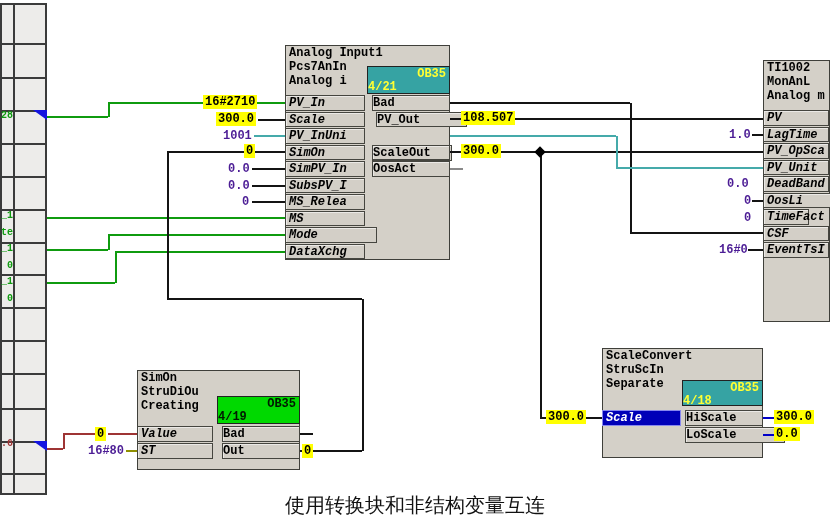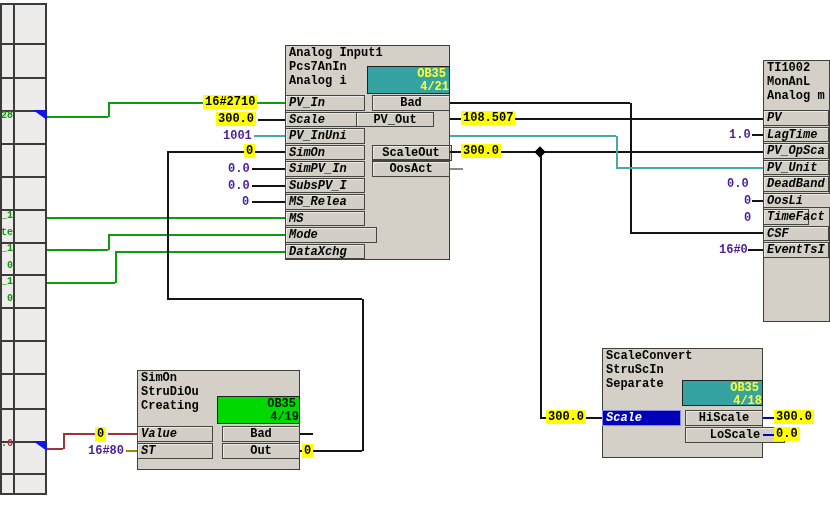--- a/index.html
+++ b/index.html
@@ -11,42 +11,43 @@
          white-space:pre;}
   .g{color:#0f9b0f;} .rd{color:#9e3434;}
   .tri{position:absolute;width:14px;height:10px;background:#1414e0;
        clip-path:polygon(0 0,100% 0,100% 100%);}
   .blk{position:absolute;background:#d4d0c8;border:1px solid #3f3f3a;box-sizing:border-box;}
   .hline{position:absolute;font:bold 12px "Liberation Mono",monospace;color:#000;white-space:pre;line-height:13px;}
   .row{position:absolute;background:#d3cfc7;border:1px solid #45453f;box-sizing:border-box;
        font:bold 12px "Liberation Mono",monospace;line-height:13px;padding-top:1px;color:#000;
        box-shadow:inset 1px 1px 0 rgba(255,255,255,.55);}
   .row.in{padding-left:3px;font-style:italic;}
-  .row.out{text-align:center;}
+  .row.out{text-align:left;}
   .row.sel{background:#0000b8;color:#fff;border-color:#8888ee;box-shadow:none;}
   .ob{position:absolute;border:1px solid #222;box-sizing:border-box;
       font:bold 12px "Liberation Mono",monospace;line-height:13px;}
   .ob.teal{background:#36a3a3;color:#ffff33;}
   .ob.green{background:#00d900;color:#001a00;}
   .ob .l1{display:block;text-align:right;padding:1px 3px 0 0;}
-  .ob .l2{display:block;text-align:right;padding-left:39px;}
+  .ob .l2{display:block;text-align:left;}
   .wire{position:absolute;}
   .w-g{background:#0f9b0f;} .w-k{background:#141414;} .w-t{background:#45aaaa;}
   .w-b{background:#0000c8;} .w-r{background:#9e3434;} .w-o{background:#8f8f00;} .w-y2{background:#8a8a8a;}
   .val{position:absolute;font:bold 12px "Liberation Mono",monospace;line-height:14px;white-space:pre;}
   .val.yellow{background:#ffff00;color:#000;padding:0 2px;}
   .val.blue{color:#4c1d95;}
   .junction{position:absolute;width:8px;height:8px;background:#000;transform:rotate(45deg);}
   #caption{position:absolute;top:492px;left:0;width:830px;text-align:center;
            font:20px "Liberation Sans",sans-serif;color:#111;}
 </style>
 </head>
 <body>
 
 <div id="canvas">
+  <div id="caption">使用转换块和非结构变量互连</div>
 <div class="sheetbar" style="left: 0px; top: 3px; width: 47px; height: 492px;"></div>
     <div class="gline" style="left: 13px; top: 3px; width: 2px; height: 492px;"></div>
     <div class="gline" style="left: 0px; top: 43px; width: 47px; height: 2px;"></div>
     <div class="gline" style="left: 0px; top: 77px; width: 47px; height: 2px;"></div>
     <div class="gline" style="left: 0px; top: 110px; width: 47px; height: 2px;"></div>
     <div class="gline" style="left: 0px; top: 143px; width: 47px; height: 2px;"></div>
     <div class="gline" style="left: 0px; top: 176px; width: 47px; height: 2px;"></div>
     <div class="gline" style="left: 0px; top: 209px; width: 47px; height: 2px;"></div>
     <div class="gline" style="left: 0px; top: 242px; width: 47px; height: 2px;"></div>
     <div class="gline" style="left: 0px; top: 274px; width: 47px; height: 2px;"></div>
@@ -76,21 +77,21 @@
     <div class="row in" style="left: 285px; top: 111.5px; width: 80px; height: 15.5px;"><span>Scale</span></div>
     <div class="row in" style="left: 285px; top: 128px; width: 80px; height: 15.5px;"><span>PV_InUni</span></div>
     <div class="row in" style="left: 285px; top: 144.5px; width: 80px; height: 15.5px;"><span>SimOn</span></div>
     <div class="row in" style="left: 285px; top: 161px; width: 80px; height: 15.5px;"><span>SimPV_In</span></div>
     <div class="row in" style="left: 285px; top: 177.5px; width: 80px; height: 15.5px;"><span>SubsPV_I</span></div>
     <div class="row in" style="left: 285px; top: 194px; width: 80px; height: 15.5px;"><span>MS_Relea</span></div>
     <div class="row in" style="left: 285px; top: 210.5px; width: 80px; height: 15.5px;"><span>MS</span></div>
     <div class="row in" style="left: 285px; top: 227px; width: 92px; height: 15.5px;"><span>Mode</span></div>
     <div class="row in" style="left: 285px; top: 243.5px; width: 80px; height: 15.5px;"><span>DataXchg</span></div>
     <div class="row out" style="left: 372px; top: 95px; width: 78px; height: 15.5px;"><span>Bad</span></div>
-    <div class="row out" style="left: 356px; top: 111.5px; width: 78px; height: 15.5px; font-family: Liberation Mono, monospace;"><span>PV_Out</span></div>
+    <div class="row out" style="left: 376px; top: 111.5px; width: 91px; height: 15.5px; font-family: Liberation Mono, monospace;"><span>PV_Out</span></div>
     <div class="row out" style="left: 372px; top: 128px; width: 80px; height: 15.5px; margin-top: 17px;"><span>PV_OutUn</span></div>
     <div class="row out" style="left: 372px; top: 144.5px; width: 78px; height: 15.5px;"><span>ScaleOut</span></div>
     <div class="row out" style="left: 372px; top: 161px; width: 78px; height: 15.5px;"><span>OosAct</span></div>
     <div class="blk" style="left: 763px; top: 60px; width: 67px; height: 262px;"></div>
     <div class="hline" style="left: 767px; top: 62px;">TI1002</div>
     <div class="hline" style="left: 767px; top: 76px;">MonAnL</div>
     <div class="hline" style="left: 767px; top: 90px;">Analog m</div>
     <div class="row in" style="left: 763px; top: 110px; width: 66px; height: 15.5px;"><span>PV</span></div>
     <div class="row in" style="left: 763px; top: 126.5px; width: 66px; height: 15.5px;"><span>LagTime</span></div>
     <div class="row in" style="left: 763px; top: 143px; width: 66px; height: 15.5px;"><span>PV_OpSca</span></div>

